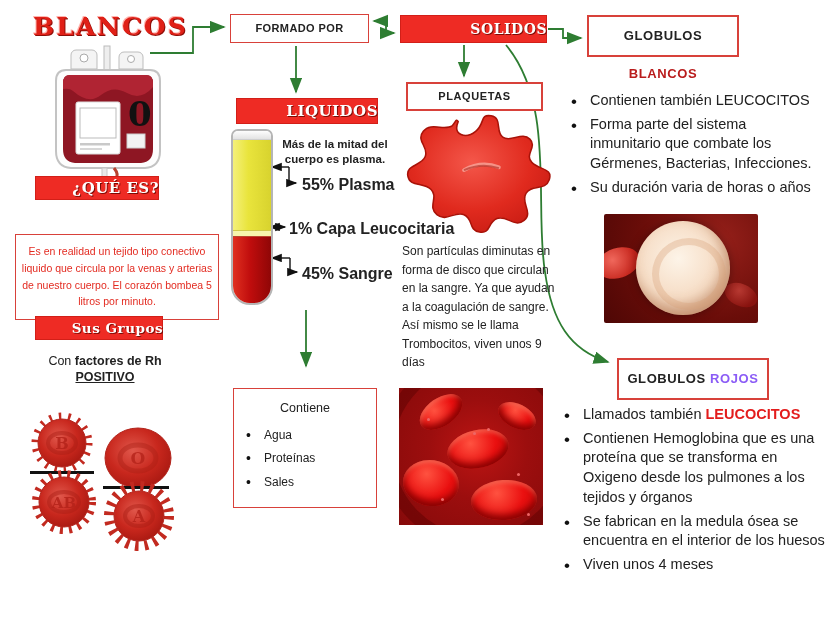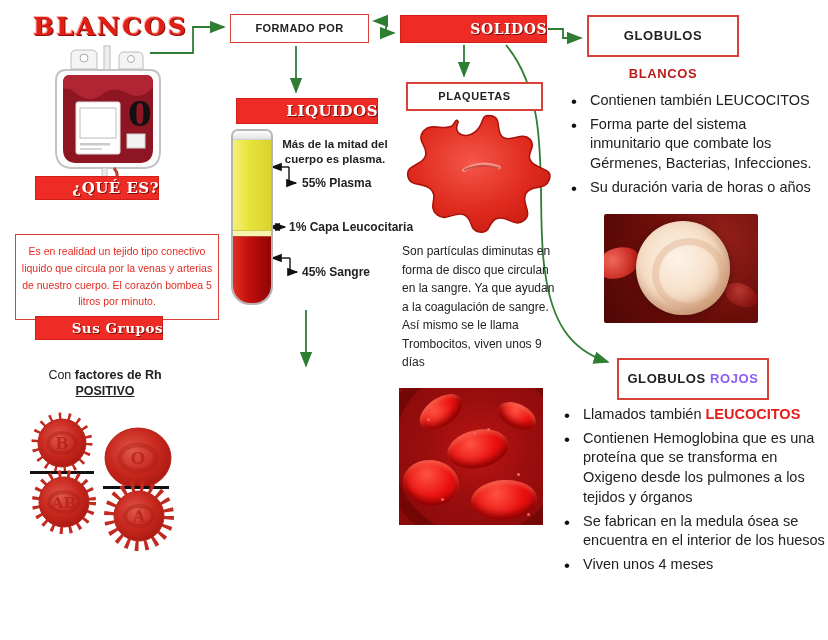--- a/index.html
+++ b/index.html
@@ -29,21 +29,21 @@
   .bullets li::before{content:"\2022";position:absolute;left:8px;top:-1px;font-size:17px;color:#111;}
   .hl-red{color:#e31c1c;font-weight:bold;}
 
   .smallbullets li{font-size:12px;padding-left:30px;margin-bottom:7px;}
   .smallbullets li::before{left:12px;font-size:14px;}
 
   .para{font-size:12px;line-height:1.55;white-space:pre-line;color:#222;}
   .redpara{color:#e32b21;font-size:10.5px;line-height:1.6;text-align:center;white-space:pre-line;}
 
   .tubenote{font-weight:bold;font-size:11.5px;line-height:1.3;text-align:center;white-space:pre-line;}
-  .tubelabel{font-weight:600;font-size:12px;}
+  .tubelabel{font-weight:600;font-size:16px;}
 
   .grupos{text-align:center;font-size:12.5px;line-height:1.25;}
   .grupos .bold{font-weight:bold;}
   .grupos .rh{display:block;font-weight:bold;text-decoration:underline;}
   .grupos .rh2{margin-top:14px;}
 
   
   .tube{width:38px;height:172px;border:2px solid #b5b5b5;border-radius:7px 7px 19px 19px;
         overflow:hidden;background:#fff;box-shadow:inset 2px 0 3px rgba(255,255,255,.7);}
   .tube .cap{height:8px;background:linear-gradient(#fdfdfd,#e3e3e3);border-bottom:1px solid #cfcfcf;}
@@ -159,21 +159,21 @@
 
   <div class="abs obox thin redpara" style="left:15px;top:234px;width:200px;padding:8px 1px 9px;">Es en realidad un tejido tipo conectivo
 liquido que circula por la venas y arterias
 de nuestro cuerpo. El corazón bombea 5
 litros por minuto.</div>
 
   <div class="abs redbox" style="left:35px;top:316px;width:128px;height:24px;line-height:24px;font-size:13.5px;">
     <span>Sus Grupos</span>
   </div>
 
-  <div class="abs grupos" style="left:20px;top:368px;width:170px;">
+  <div class="abs grupos" style="left:20px;top:354px;width:170px;">
     <span>Con </span><span class="bold">factores de Rh</span>
     <span class="rh">POSITIVO</span>
   </div>
 
   <svg class="abs" style="left:26px;top:410px;" width="168" height="148" viewBox="0 0 168 148">
     <defs>
       <radialGradient id="gcell" cx="42%" cy="38%" r="70%">
         <stop offset="0%" stop-color="#e0574b"></stop>
         <stop offset="55%" stop-color="#c8271d"></stop>
         <stop offset="100%" stop-color="#a41710"></stop>
@@ -216,20 +216,28 @@
     <div class="plasma"></div>
     <div class="band"></div>
     <div class="blood"></div>
   </div>
   <div class="abs tubenote" style="left:281px;top:137px;width:108px;">Más de la mitad del
 cuerpo es plasma.</div>
   <div class="abs tubelabel" style="left:302px;top:176px;">55% Plasma</div>
   <div class="abs tubelabel" style="left:289px;top:220px;">1% Capa Leucocitaria</div>
   <div class="abs tubelabel" style="left:302px;top:265px;">45% Sangre</div>
 
+  <div class="abs obox thin" style="left:233px;top:388px;width:142px;height:118px;text-align:left;">
+    <div style="text-align:center;font-size:12.5px;margin-top:12px;">Contiene</div>
+    <ul class="bullets smallbullets" style="margin-top:12px;">
+      <li>Agua</li>
+      <li>Proteínas</li>
+      <li>Sales</li>
+    </ul>
+  </div>
 
   <svg class="abs" style="left:402px;top:106px;" width="155" height="134" viewBox="0 0 160 138">
     <defs>
       <radialGradient id="gplt" cx="45%" cy="40%" r="75%">
         <stop offset="0%" stop-color="#f4574a"></stop>
         <stop offset="55%" stop-color="#e02a1e"></stop>
         <stop offset="100%" stop-color="#c01710"></stop>
       </radialGradient>
     </defs>
     <path d="M58,16 C52,30 66,34 76,26 C86,18 80,8 92,10 C104,12 96,26 104,32

